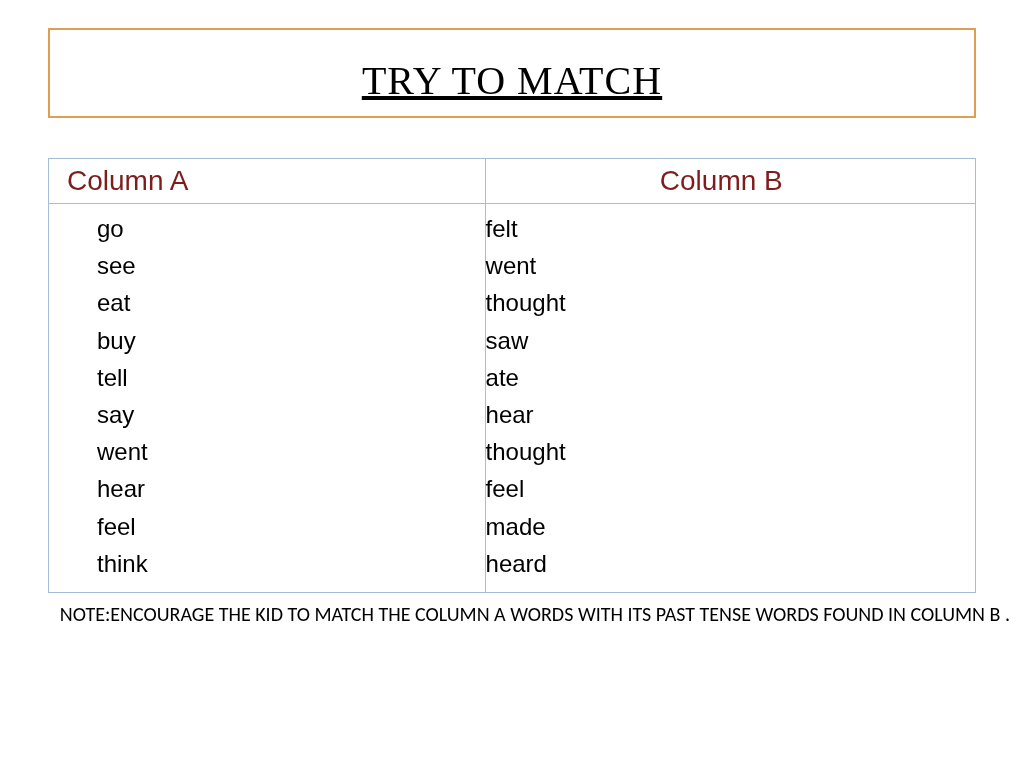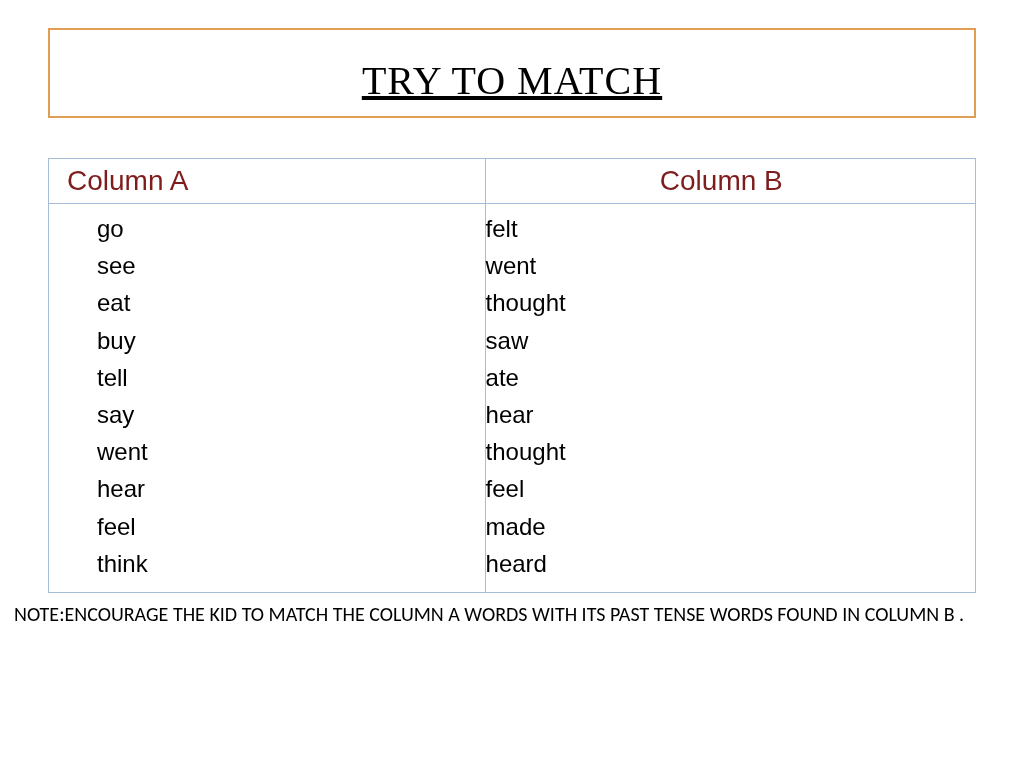--- a/index.html
+++ b/index.html
@@ -73,20 +73,21 @@
     .word-list.col-b-list li {
       padding-right: 32px;
       text-align: left;
     }
     .note {
       margin: 8px 14px 0 14px;
       font-family: Calibri, Arial, sans-serif;
       font-size: 20px;
       color: #000000;
       line-height: 1.3;
+      text-align: right;
     }
   </style>
 </head>
 <body>
 
 <div class="title-box">
   <div class="title-text">TRY TO MATCH</div>
 </div>
 
 <div class="table-container">

